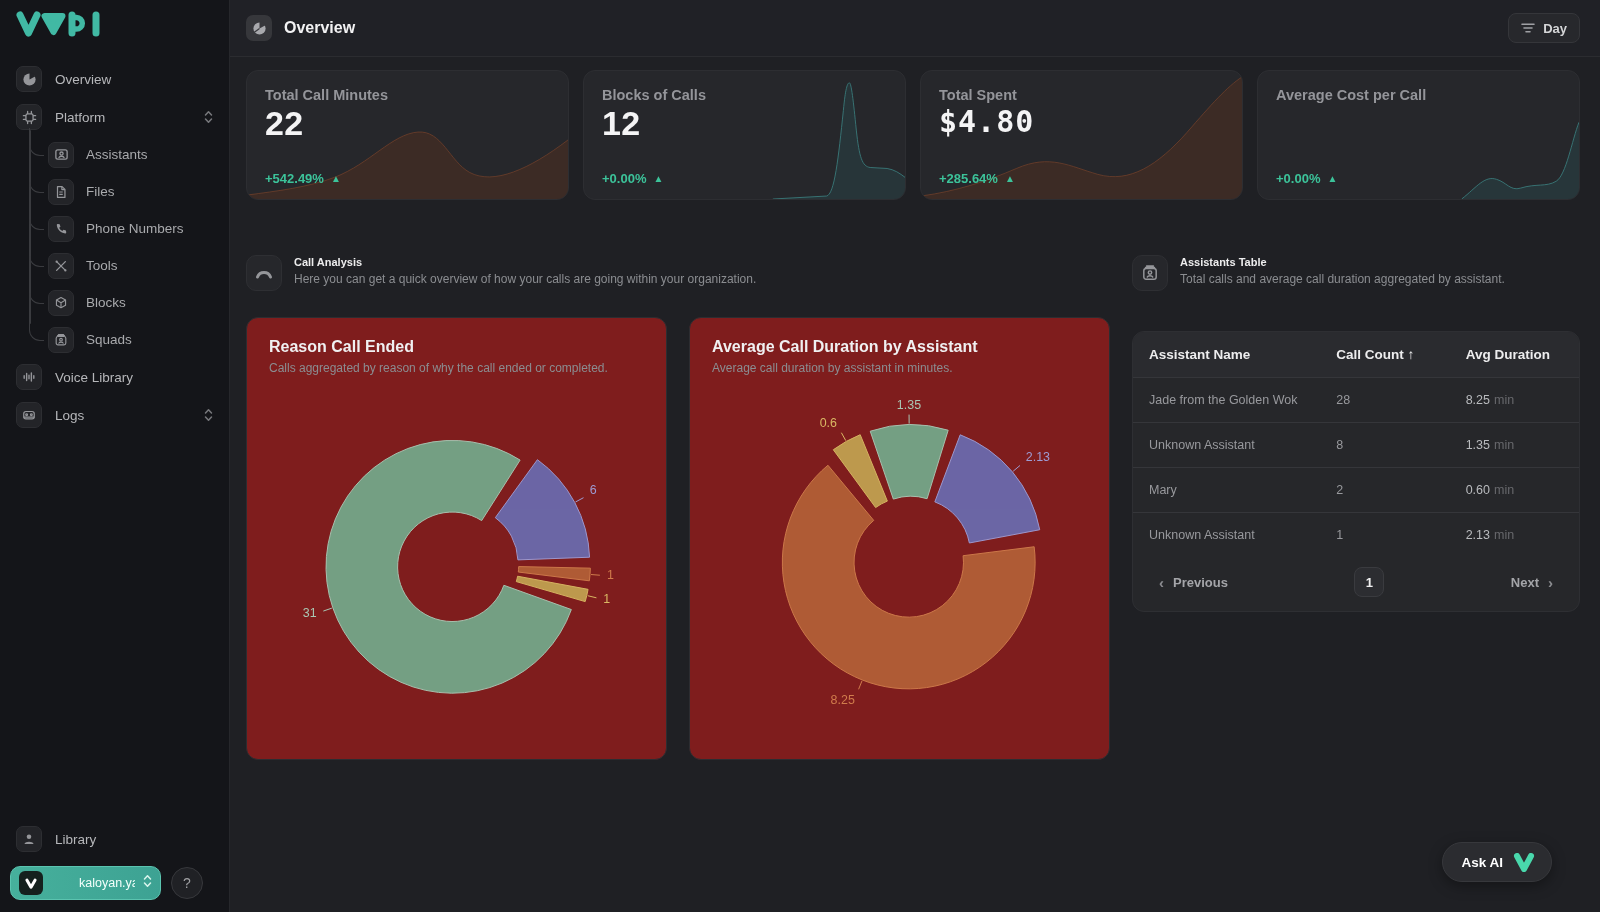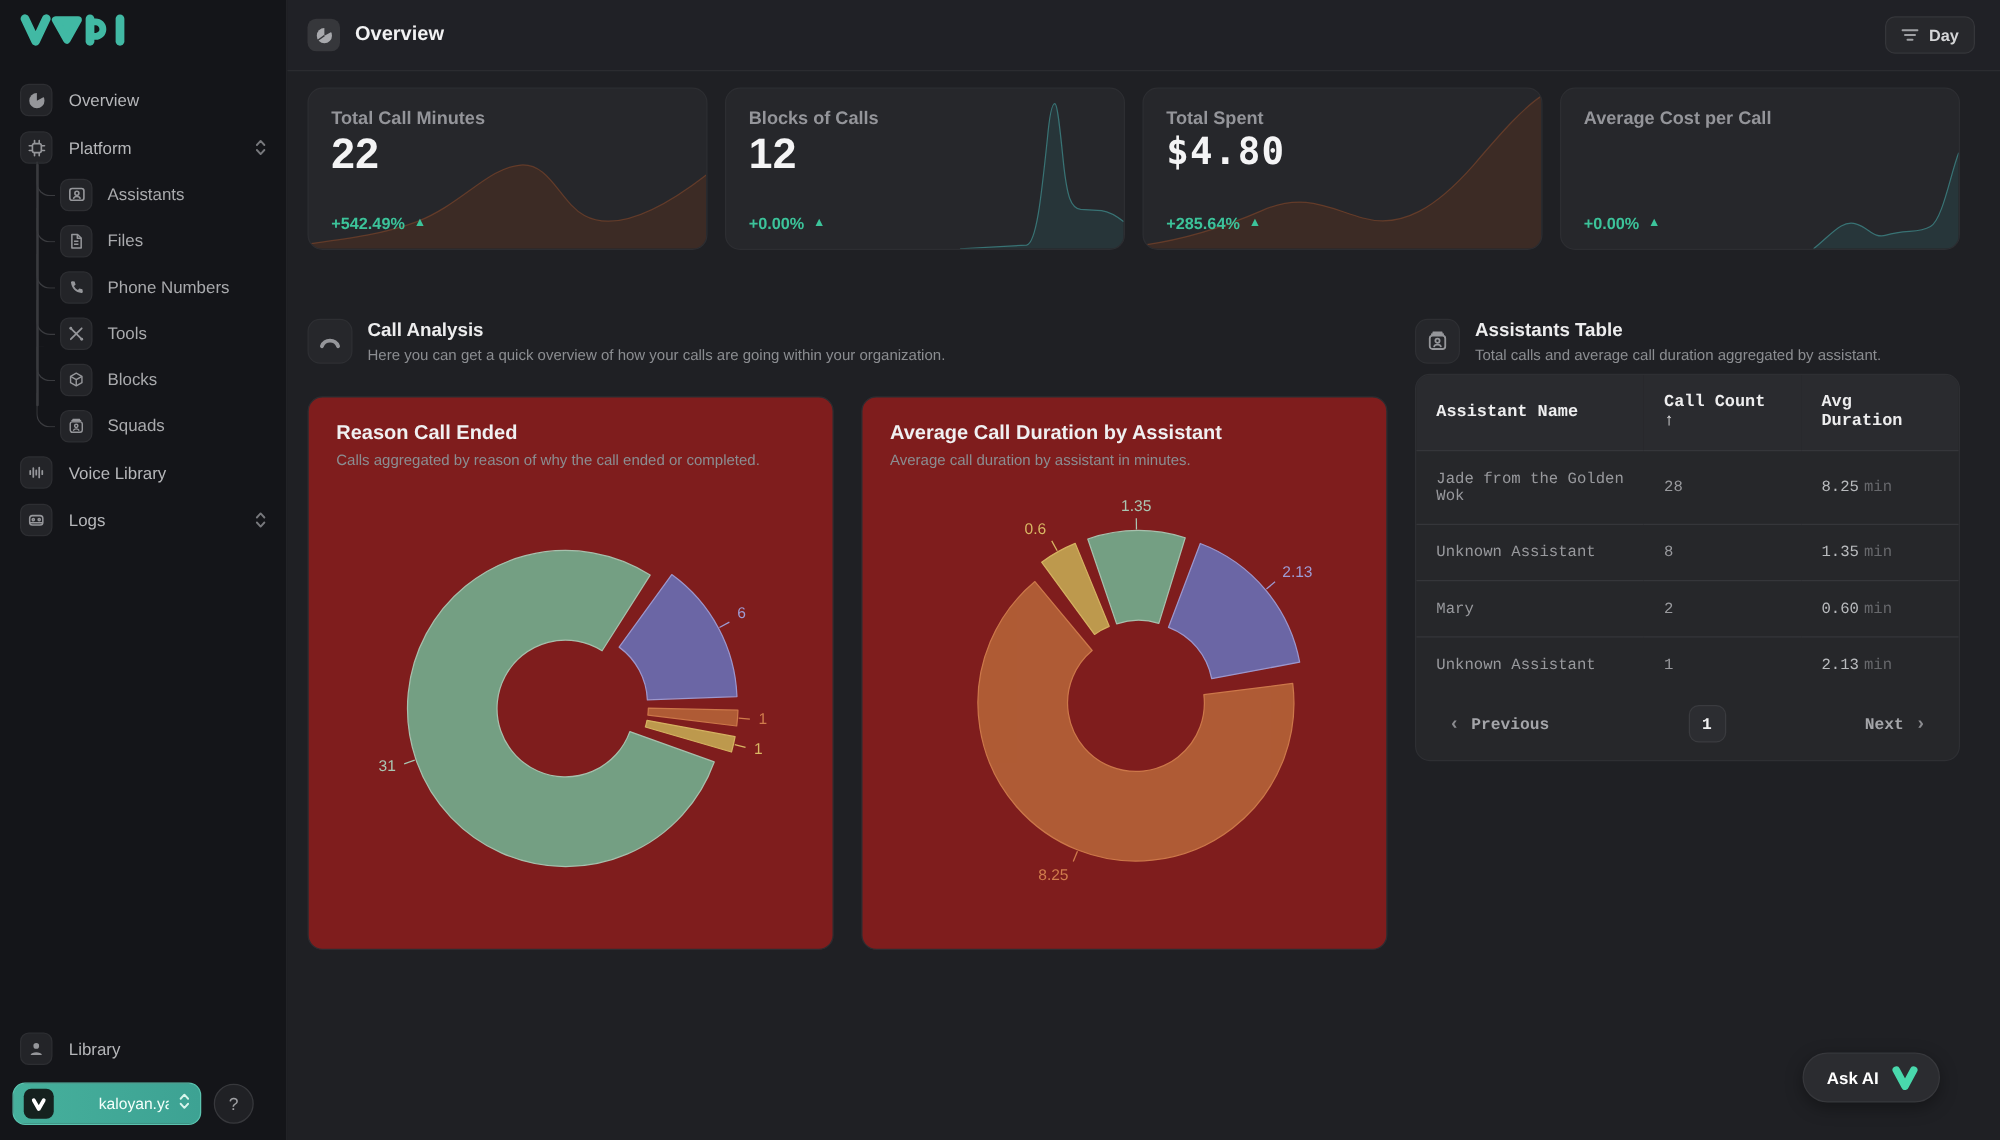--- a/index.html
+++ b/index.html
@@ -38,49 +38,49 @@
     color:#9fa0a3; display:flex; align-items:center; justify-content:center; font-size:14px; cursor:pointer; }
   
   .main { flex:1; display:flex; flex-direction:column; position:relative; background:#1f2024; }
   .header { height:57px; min-height:57px; background:#202126; border-bottom:1px solid #2b2c30;
     display:flex; align-items:center; gap:12px; padding:0 20px 0 16px; }
   .header-icon-box { width:26px; height:26px; border-radius:7px; background:#36373b;
     display:flex; align-items:center; justify-content:center; }
   .header-title { font-size:16px; font-weight:700; color:#f2f2f3; }
   .day-btn { margin-left:auto; height:30px; padding:0 12px; background:#27282c; border:1px solid #35363a;
     border-radius:8px; color:#d4d5d7; font-size:13px; font-weight:700; display:flex; align-items:center; gap:8px; cursor:pointer; }
-  .content { flex:1; padding:13px 32px 0 16px; }
+  .content { flex:1; padding:13px 20px 0 16px; }
   
   .stats-row { display:flex; gap:14px; }
   .stat-card { flex:1; height:130px; background:#26272b; border:1px solid #2d2e32; border-radius:12px;
     padding:16px 18px; position:relative; overflow:hidden; }
   .spark { position:absolute; inset:0; width:100%; height:100%; pointer-events:none; }
   .stat-title { position:relative; font-size:14.5px; color:#94959a; font-weight:600; }
   .stat-value { position:relative; font-size:34px; font-weight:800; color:#f4f4f5; margin-top:1px; letter-spacing:.3px; }
   .stat-value.mono { font-family:"DejaVu Sans Mono", monospace; font-size:30px; font-weight:700; letter-spacing:1px; }
   .stat-change { position:absolute; left:18px; bottom:13px; color:#3cc39a; font-size:13px; font-weight:700;
     display:flex; align-items:center; gap:7px; }
   .tri { font-size:10px; line-height:1; }
   
   .sections-row { display:flex; gap:22px; margin-top:55px; align-items:flex-start; }
   .call-analysis { width:864px; min-width:864px; }
   .assistants { flex:1; }
   .section-head { display:flex; gap:12px; align-items:flex-start; }
   .section-icon { width:36px; height:36px; border-radius:10px; background:#26272b; border:1px solid #2e2f33;
     display:flex; align-items:center; justify-content:center; flex:0 0 auto; }
-  .section-title { font-size:15px; font-weight:700; color:#ededee; padding-top:1px; }
+  .section-title { font-size:11px; font-weight:700; color:#ededee; padding-top:1px; }
   .section-desc { font-size:12px; color:#8b8d91; margin-top:4px; }
   .charts-row { display:flex; gap:22px; margin-top:26px; }
   .chart-card { width:421px; height:443px; background:#7f1d1d; border:1px solid #2c2d31; border-radius:12px;
     padding:20px 22px; position:relative; overflow:hidden; }
   .chart-title { font-size:16px; font-weight:700; color:#f0f0f1; }
   .chart-sub { font-size:12px; color:#8b8d91; margin-top:5px; }
   svg.donut { position:absolute; left:0; top:0; width:100%; height:100%; }
   
-  .table-card { margin-top:8px; background:#26272a; border:1px solid #2e2f33; border-radius:12px; overflow:hidden;font-family:Liberation Mono, monospace; }
+  .table-card { margin-top:40px; background:#26272a; border:1px solid #2e2f33; border-radius:12px; overflow:hidden; }
   table { width:100%; border-collapse:collapse; }
   thead th { text-align:left; padding:15px 16px; font-size:13.5px; color:#ededee; font-weight:700; background:#2a2b2f; }
   tbody td { padding:15px 16px; font-size:12.5px; color:#98999d; border-top:1px solid #35363a; vertical-align:middle; }
   th.c1,td.c1 { width:42%; }  th.c2,td.c2 { width:29%; }  th.c3,td.c3 { width:29%; }
   .dur-num { color:#b9bbbe; }  .dur-unit { color:#67686c; margin-left:4px; }
   .pagination { display:flex; align-items:center; justify-content:space-between; padding:10px 26px 14px; }
   .pg-btn { display:flex; align-items:center; gap:9px; font-size:13px; font-weight:700; color:#a4a5a9; cursor:pointer; }
   .pg-chev { color:#8b8c90; font-size:15px; }
   .page-box { width:30px; height:30px; border:1px solid #3a3b3f; border-radius:8px; background:#2c2d31;
     display:flex; align-items:center; justify-content:center; color:#f0f0f1; font-weight:700; font-size:13px; cursor:pointer; }

